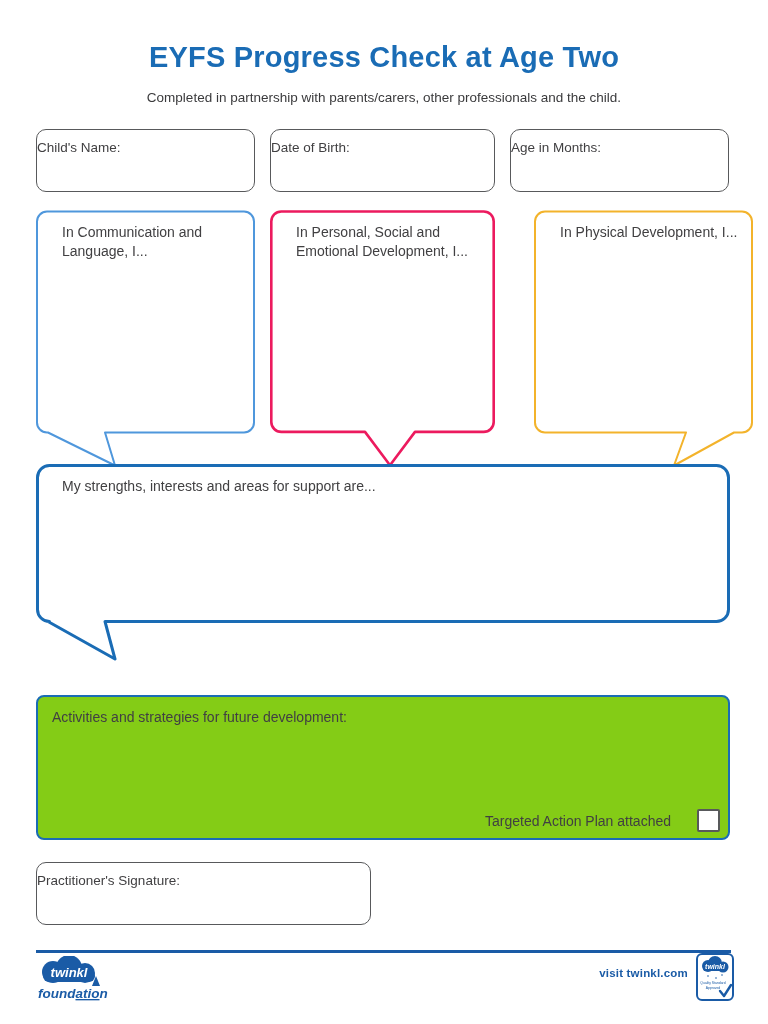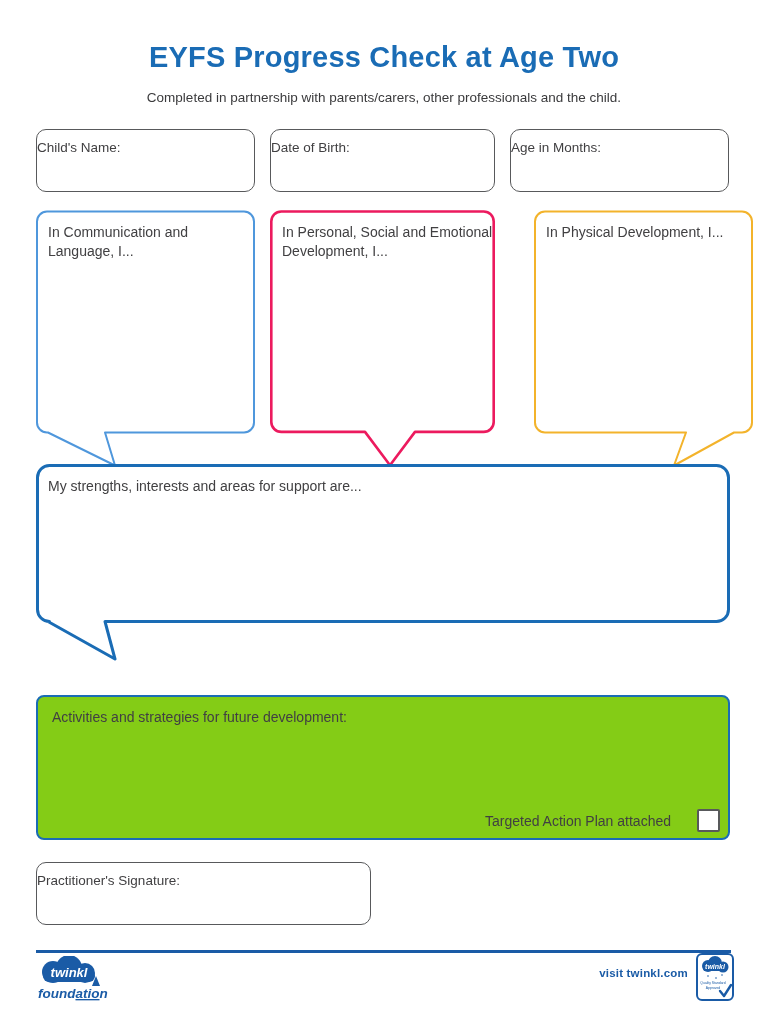--- a/index.html
+++ b/index.html
@@ -18,21 +18,21 @@
   .field-box{
     position:absolute;box-sizing:border-box;border:1.6px solid #58595b;border-radius:10px;
     background:#fff;padding:10px 0;font-size:13.5px;color:#414042;
   }
   .row1{top:129px;height:63px;}
   .sig{top:862px;height:63px;}
   .bubble{position:absolute;top:210px;height:258px;}
   .bubble svg{position:absolute;left:0;top:0;}
   .bubble-label{
     position:absolute;left:0;top:0;box-sizing:border-box;width:100%;
-    padding:13px 14px 0 12px;font-size:14px;line-height:1.38;color:#414042;
+    padding:13px 14px 0 26px;font-size:14px;line-height:1.38;color:#414042;
   }
   .strengths{position:absolute;left:36px;top:464px;width:694px;height:198px;}
   .strengths svg{position:absolute;left:0;top:0;}
   .activities{
     position:absolute;left:36px;top:695px;width:694px;height:145px;box-sizing:border-box;
     border:2.5px solid #1a6cb5;border-radius:8px;background:#84cc16;
   }
   .activities-label{position:absolute;left:14px;top:12px;font-size:14px;color:#414042;}
   .tap-row{
     position:absolute;right:8px;bottom:6px;display:flex;align-items:center;gap:26px;

